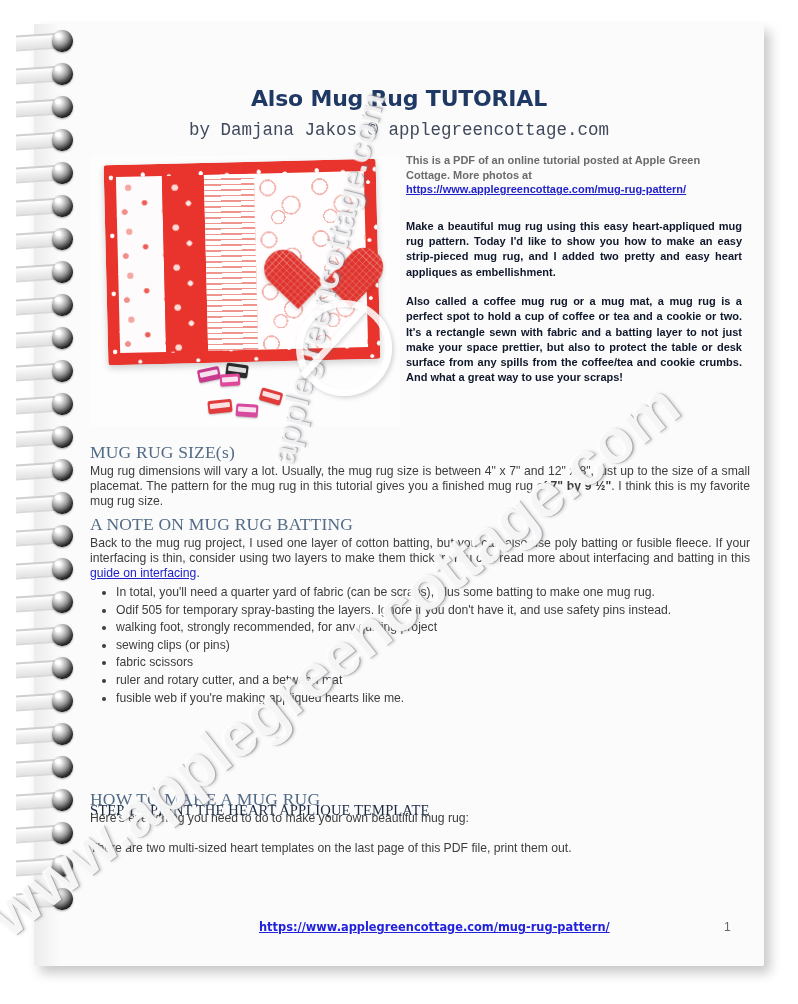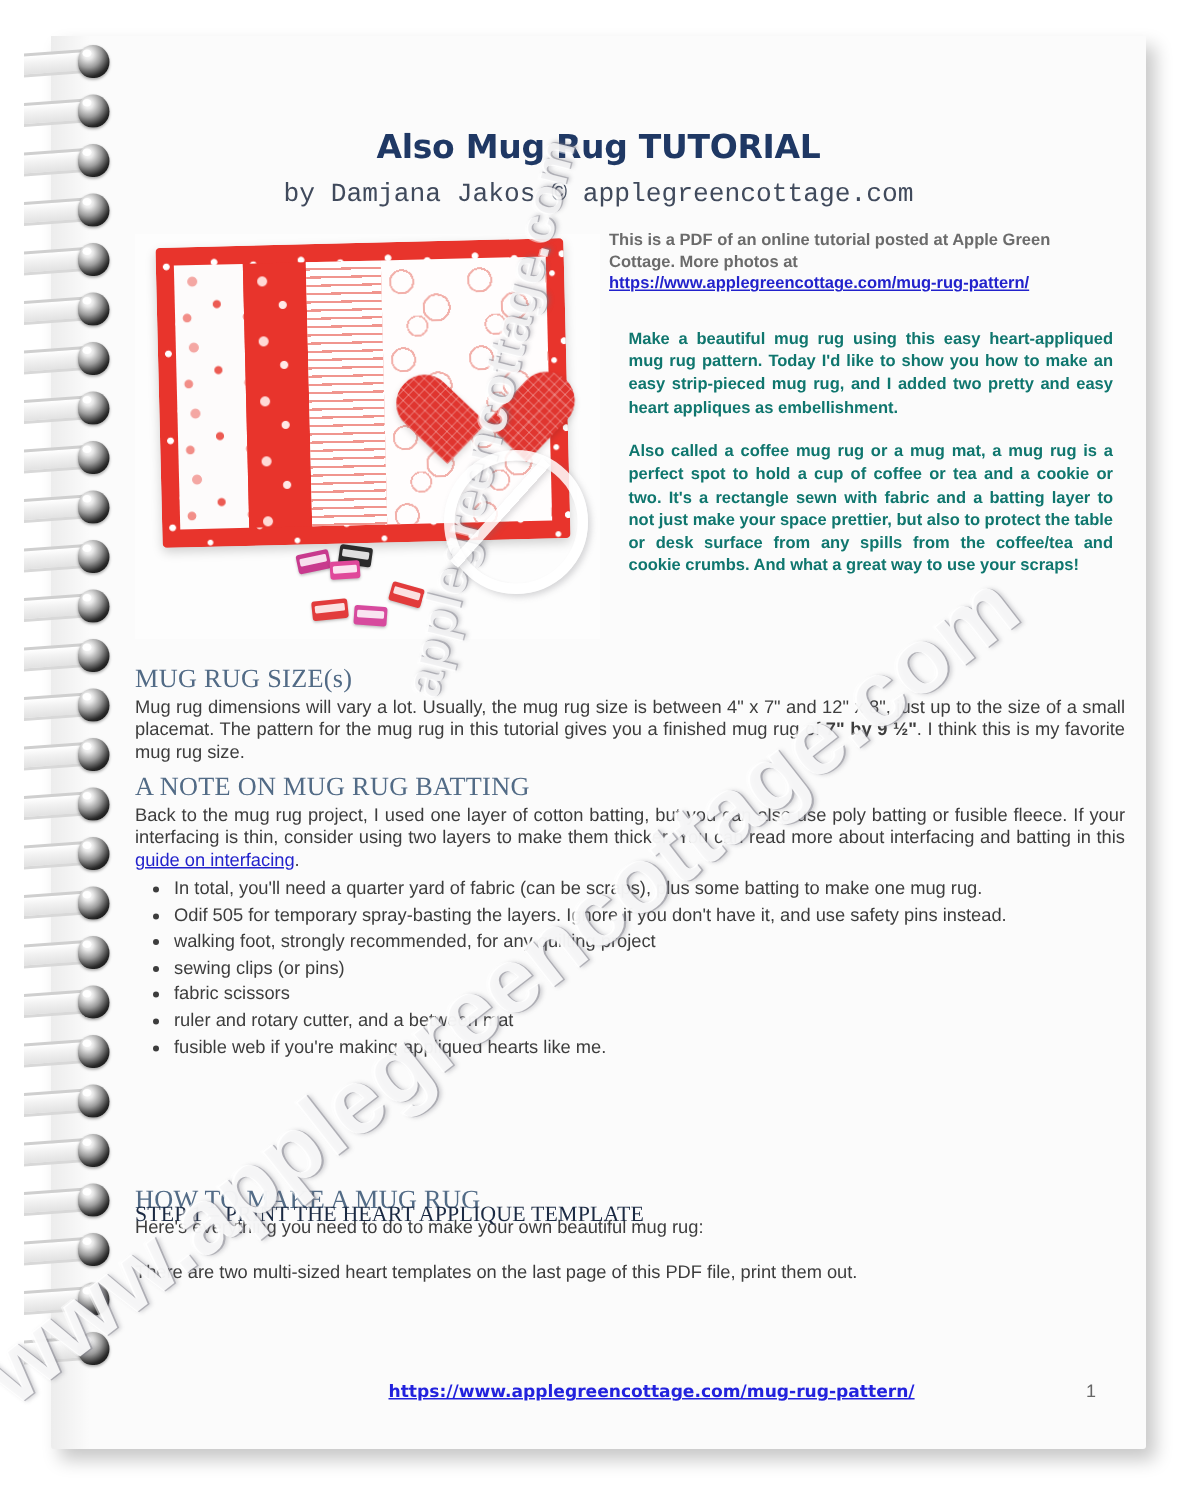--- a/index.html
+++ b/index.html
@@ -75,21 +75,21 @@
   }
 
   .rightcol{
     position:absolute;left:372px;top:129px;width:336px;
     font-size:11px;line-height:15.3px;color:#4a4a4a;
     text-align:justify;
     font-weight:bold;
   }
   .rightcol p{margin:0 0 8px 0;}
   .rightcol .lead{color:#6b6b6b;text-align:left;line-height:14.6px;}
-  .rightcol .body{color:#0f766e;margin-top:22px;margin-left:13px;}
+  .rightcol .body{color:#0f172a;margin-top:22px;}
   a.lnk{color:#2222cc;text-decoration:underline;}
 
   .fullcol{
     position:absolute;left:56px;width:660px;
   }
   h2.sec{
     margin:0 0 1px 0;
     font-family:"Liberation Serif", serif;
     font-weight:normal;font-size:17.5px;color:#526b86;letter-spacing:0.2px;
   }

